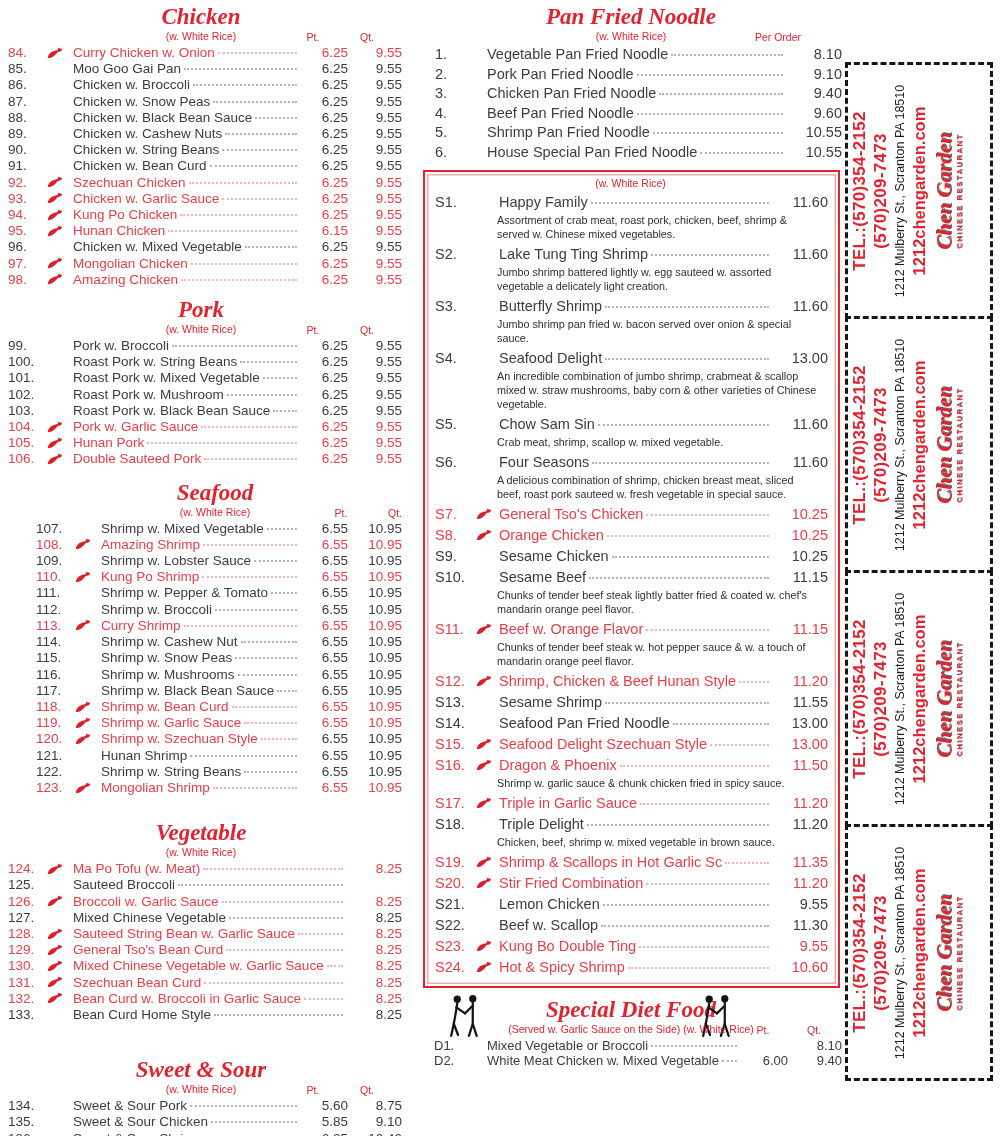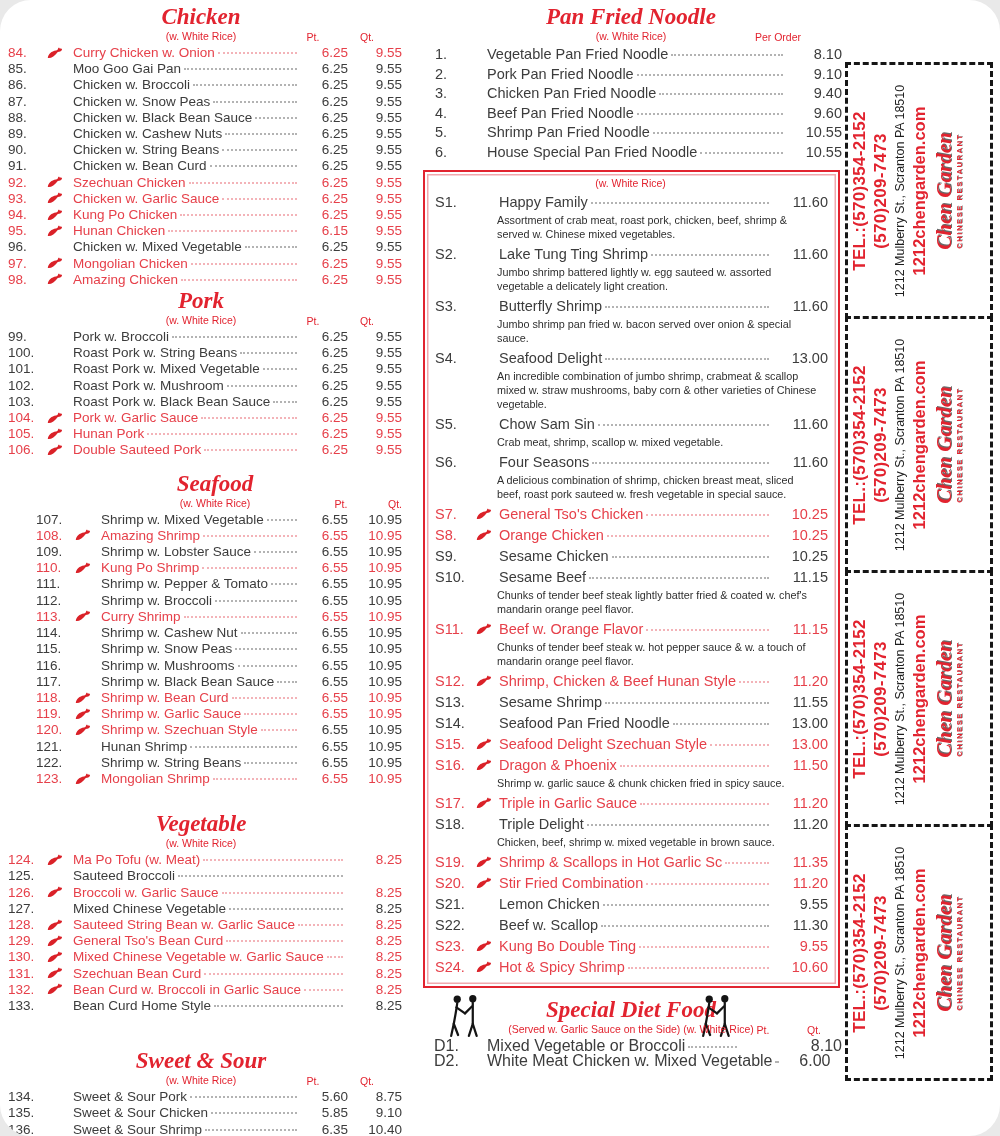--- a/index.html
+++ b/index.html
@@ -1,37 +1,37 @@
 <!DOCTYPE html>
 <html><head>
 <meta charset="utf-8">
 <style>
   html,body{margin:0;padding:0;background:#e9e9e9;}
   .page{position:relative;width:1000px;height:1136px;background:#ffffff;overflow:hidden;
-        font-family:"Liberation Sans",sans-serif;border-radius:31px;}
+        font-family:"Liberation Sans",sans-serif;}
   .col-left{position:absolute;left:0;top:0;width:402px;}
   .col-mid{position:absolute;left:420px;top:0;width:422px;}
   .col-coupons{position:absolute;left:845px;top:62px;width:148px;}
 
   .sec-title{font-family:"Liberation Serif",serif;font-style:italic;font-weight:bold;
              font-size:23px;line-height:26px;text-align:center;color:#e2232f;}
   .sec-subrow{position:relative;height:15px;font-size:10.5px;line-height:13px;
               text-align:center;color:#e2232f;}
   .colhdr{position:absolute;top:1px;font-size:10.5px;color:#e2232f;}
 
   .mrow{display:flex;align-items:baseline;white-space:nowrap;color:#3c3c3c;}
   .lrow{font-size:13.5px;line-height:16.2px;}
   .lrow .num{flex:0 0 38px;padding-left:8px;}
   .lrow .chili{flex:0 0 27px;align-self:center;line-height:0;}
   .nrow{font-size:14.5px;line-height:19.6px;}
   .nrow .num{flex:0 0 52px;padding-left:15px;}
   .crow{font-size:14.5px;line-height:21px;}
   .crow .num{flex:0 0 40px;padding-left:2px;}
   .crow .chili{flex:0 0 24px;align-self:center;line-height:0;}
-  .drow{font-size:16px;line-height:15.4px;}
+  .drow{font-size:13px;line-height:15.4px;}
   .drow .num{flex:0 0 53px;padding-left:14px;}
   .nm{flex:0 0 auto;}
   .leader{flex:1 1 auto;border-bottom:2px dotted #b3b3b3;margin:0 3px;transform:translateY(-3px);min-width:4px;}
   .pcol{flex:0 0 48px;text-align:right;}
   .qcol{flex:0 0 54px;text-align:right;}
   .scol{flex:0 0 56px;text-align:right;}
   .red-row{color:#e6404a;}
   .red-row .leader{border-color:#f3b3b8;}
   .black-prices{color:#3c3c3c;}
 
@@ -191,21 +191,21 @@
           <span class="num">98.</span>
           <span class="chili"><svg width="18" height="13" viewBox="0 0 20 14">
               <path d="M2 12 C2.4 7.4 6.2 4.4 11 3.6 C12.6 3.3 13.4 2.3 13.5 1.1 C13.9 .3 15.3 .5 15.2 1.7 C16.7 1.1 18.2 1.9 17.7 3 C17 4.5 15 5.1 13.1 5.2 C9.6 9.4 5.6 12.8 2 12 Z" fill="#da2128"></path>
             </svg></span>
           <span class="nm">Amazing Chicken</span>
           <span class="leader"></span>
           <span class="pcol">6.25</span>
           <span class="qcol">9.55</span>
         </div>
       </div>
-      <div class="menu-section" style="">
+      <div class="menu-section" style="margin-top: 9px;">
         <div class="sec-title">Pork</div>
         <div class="sec-subrow"><span>(w. White Rice)</span><span class="colhdr" style="left: 288px; width: 50px; text-align: center;">Pt.</span><span class="colhdr" style="left: 340px; width: 54px; text-align: center;">Qt.</span></div>
         <div class="mrow lrow">
           <span class="num">99.</span>
           <span class="chili"></span>
           <span class="nm">Pork w. Broccoli</span>
           <span class="leader"></span>
           <span class="pcol">6.25</span>
           <span class="qcol">9.55</span>
         </div>

